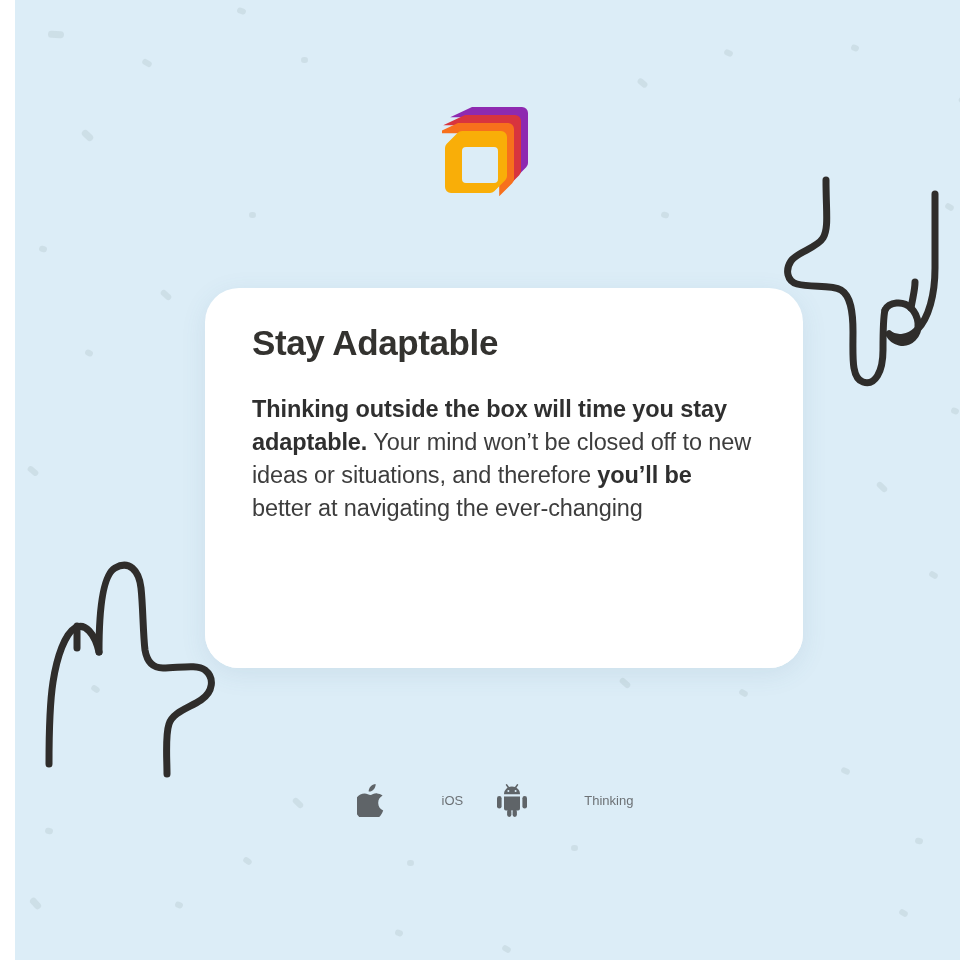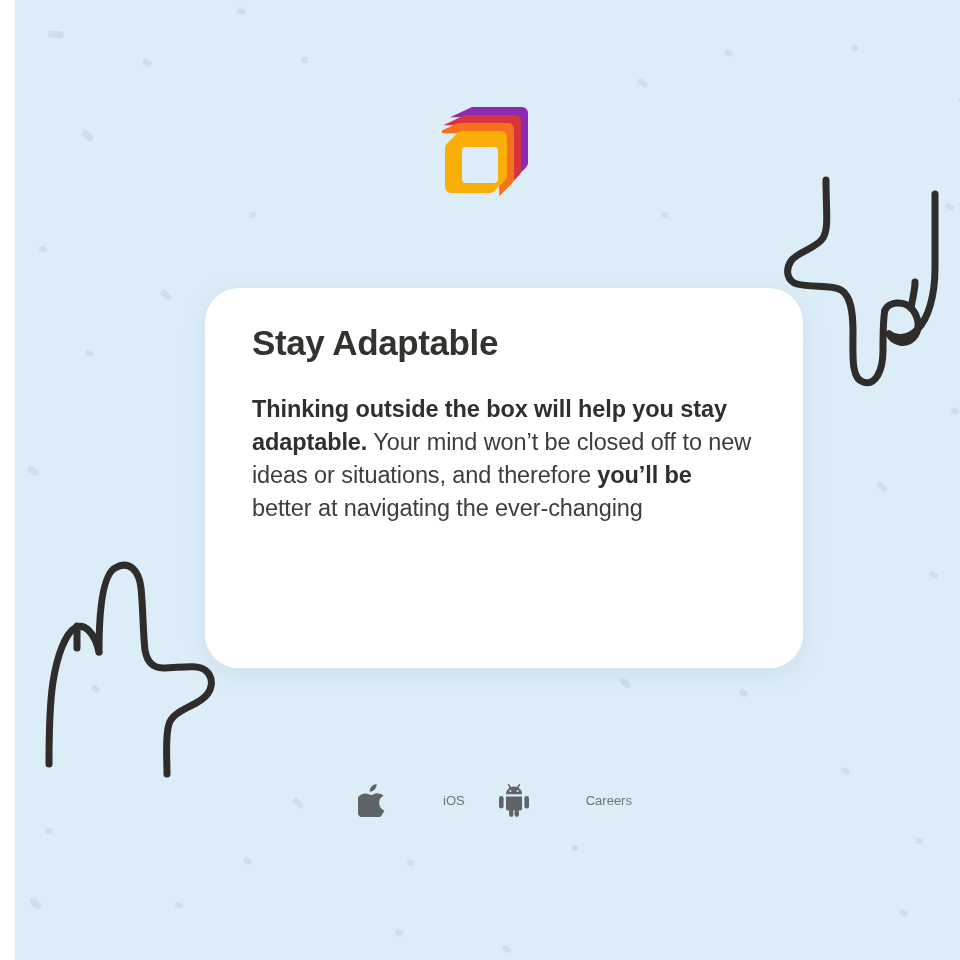--- a/index.html
+++ b/index.html
@@ -231,21 +231,21 @@
       <path d="M44 96 C44 86 44 80 44 74"></path>
     </svg>
   </div>
 
   <div id="card">
     <div id="card-inner">
       <h1 id="card-title">Stay Adaptable</h1>
 
 
       <p class="card-para">
-        <b>Thinking outside the box will help you stay adaptable.</b><span> Your mind won’t be closed off to new ideas or situations, and therefore </span><b>you’ll be</b><span> better at navigating the ever-changing</span>
+        <b>Thinking outside the box will time you stay adaptable.</b><span> Your mind won’t be closed off to new ideas or situations, and therefore </span><b>you’ll be</b><span> better at navigating the ever-changing</span>
       </p>
     </div>
     <div id="card-fade"></div>
   </div>
 
   <div id="footer">
 
 
     <div id="stores">
 
@@ -262,19 +262,19 @@
           <rect x="0" y="12" width="4.6" height="12.5" rx="2.3" fill="#5f6468"></rect>
           <rect x="25.4" y="12" width="4.6" height="12.5" rx="2.3" fill="#5f6468"></rect>
           <path fill="#5f6468" d="M7 12.4h16v12.2a1.9 1.9 0 0 1-1.9 1.9H8.9A1.9 1.9 0 0 1 7 24.6V12.4z"></path>
           <rect x="10.1" y="25.6" width="4.3" height="7.4" rx="2.15" fill="#5f6468"></rect>
           <rect x="15.6" y="25.6" width="4.3" height="7.4" rx="2.15" fill="#5f6468"></rect>
           <path fill="#5f6468" d="M7 10.2C7 5.9 10.6 2.6 15 2.6s8 3.3 8 7.6H7z"></path>
           <path stroke="#5f6468" stroke-width="1.6" stroke-linecap="round" d="M9.6 0.9l2.3 3.4M20.4 0.9l-2.3 3.4"></path>
           <circle cx="11.4" cy="7" r="1" fill="#dcedf7"></circle>
           <circle cx="18.6" cy="7" r="1" fill="#dcedf7"></circle>
         </svg>
-        <span class="store-label">Careers</span>
+        <span class="store-label">Thinking</span>
       </div>
 
     </div>
   </div>
 
 </div>
 
 </body></html>

